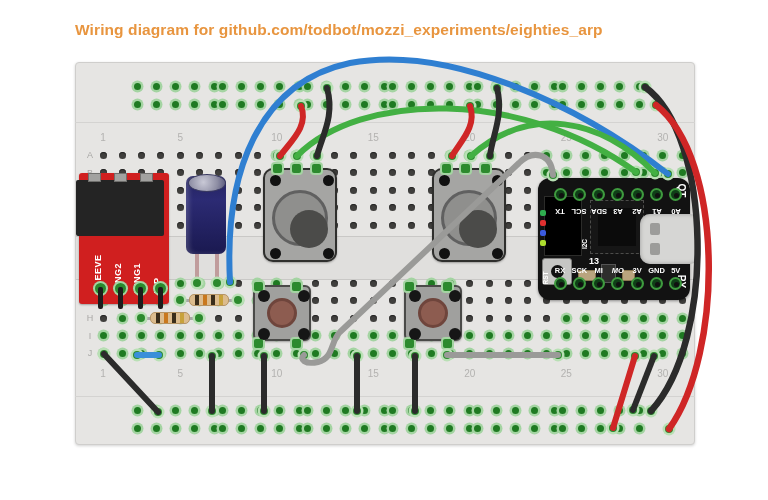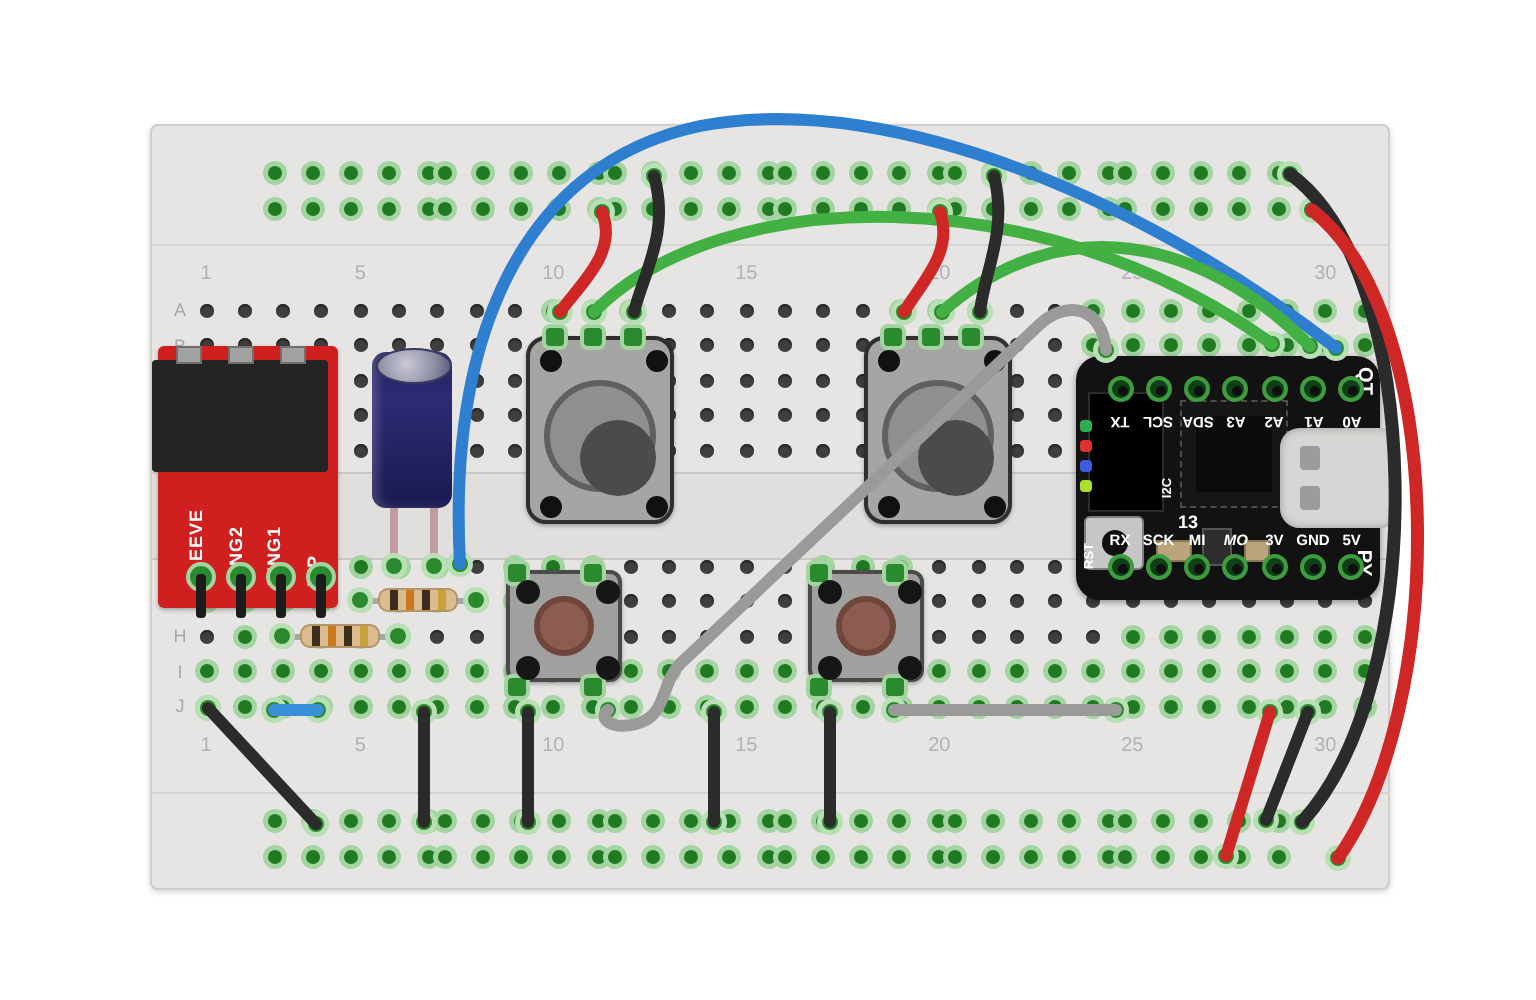--- a/index.html
+++ b/index.html
@@ -77,20 +77,21 @@
   .side-lbl{position:absolute;color:#fff;font-weight:bold;font-size:10px;}
   .resistor-lead{position:absolute;height:3px;background:#a8a8a6;border-radius:2px;}
   .resistor-body{position:absolute;height:12px;background:#dcbc8e;border-radius:5px;border:1px solid #b59465;}
   .band{position:absolute;top:0;width:4px;height:100%;}
   svg{position:absolute;left:0;top:0;}
 </style>
 </head>
 <body>
 <div id="stage" data-name="wiring-diagram">
 
+  <div class="title" data-name="page-title" style="color: rgb(232, 149, 63);">Wiring diagram for github.com/todbot/mozzi_experiments/eighties_arp</div>
 
   <div id="board" data-name="breadboard"></div>
   <div class="hline" style="top:122px" data-name="board-groove-top"></div>
   <div class="hline" style="top:396px" data-name="board-groove-bottom"></div>
   <div id="channel" data-name="breadboard-center-channel"></div>
 
   <div class="layer" id="holes-layer" data-name="breadboard-holes">
       <div class="hole green" data-name="rail-hole" style="left: 133.5px; top: 82.5px;"></div>
       <div class="hole green" data-name="rail-hole" style="left: 152.8px; top: 82.5px;"></div>
       <div class="hole green" data-name="rail-hole" style="left: 172.1px; top: 82.5px;"></div>

